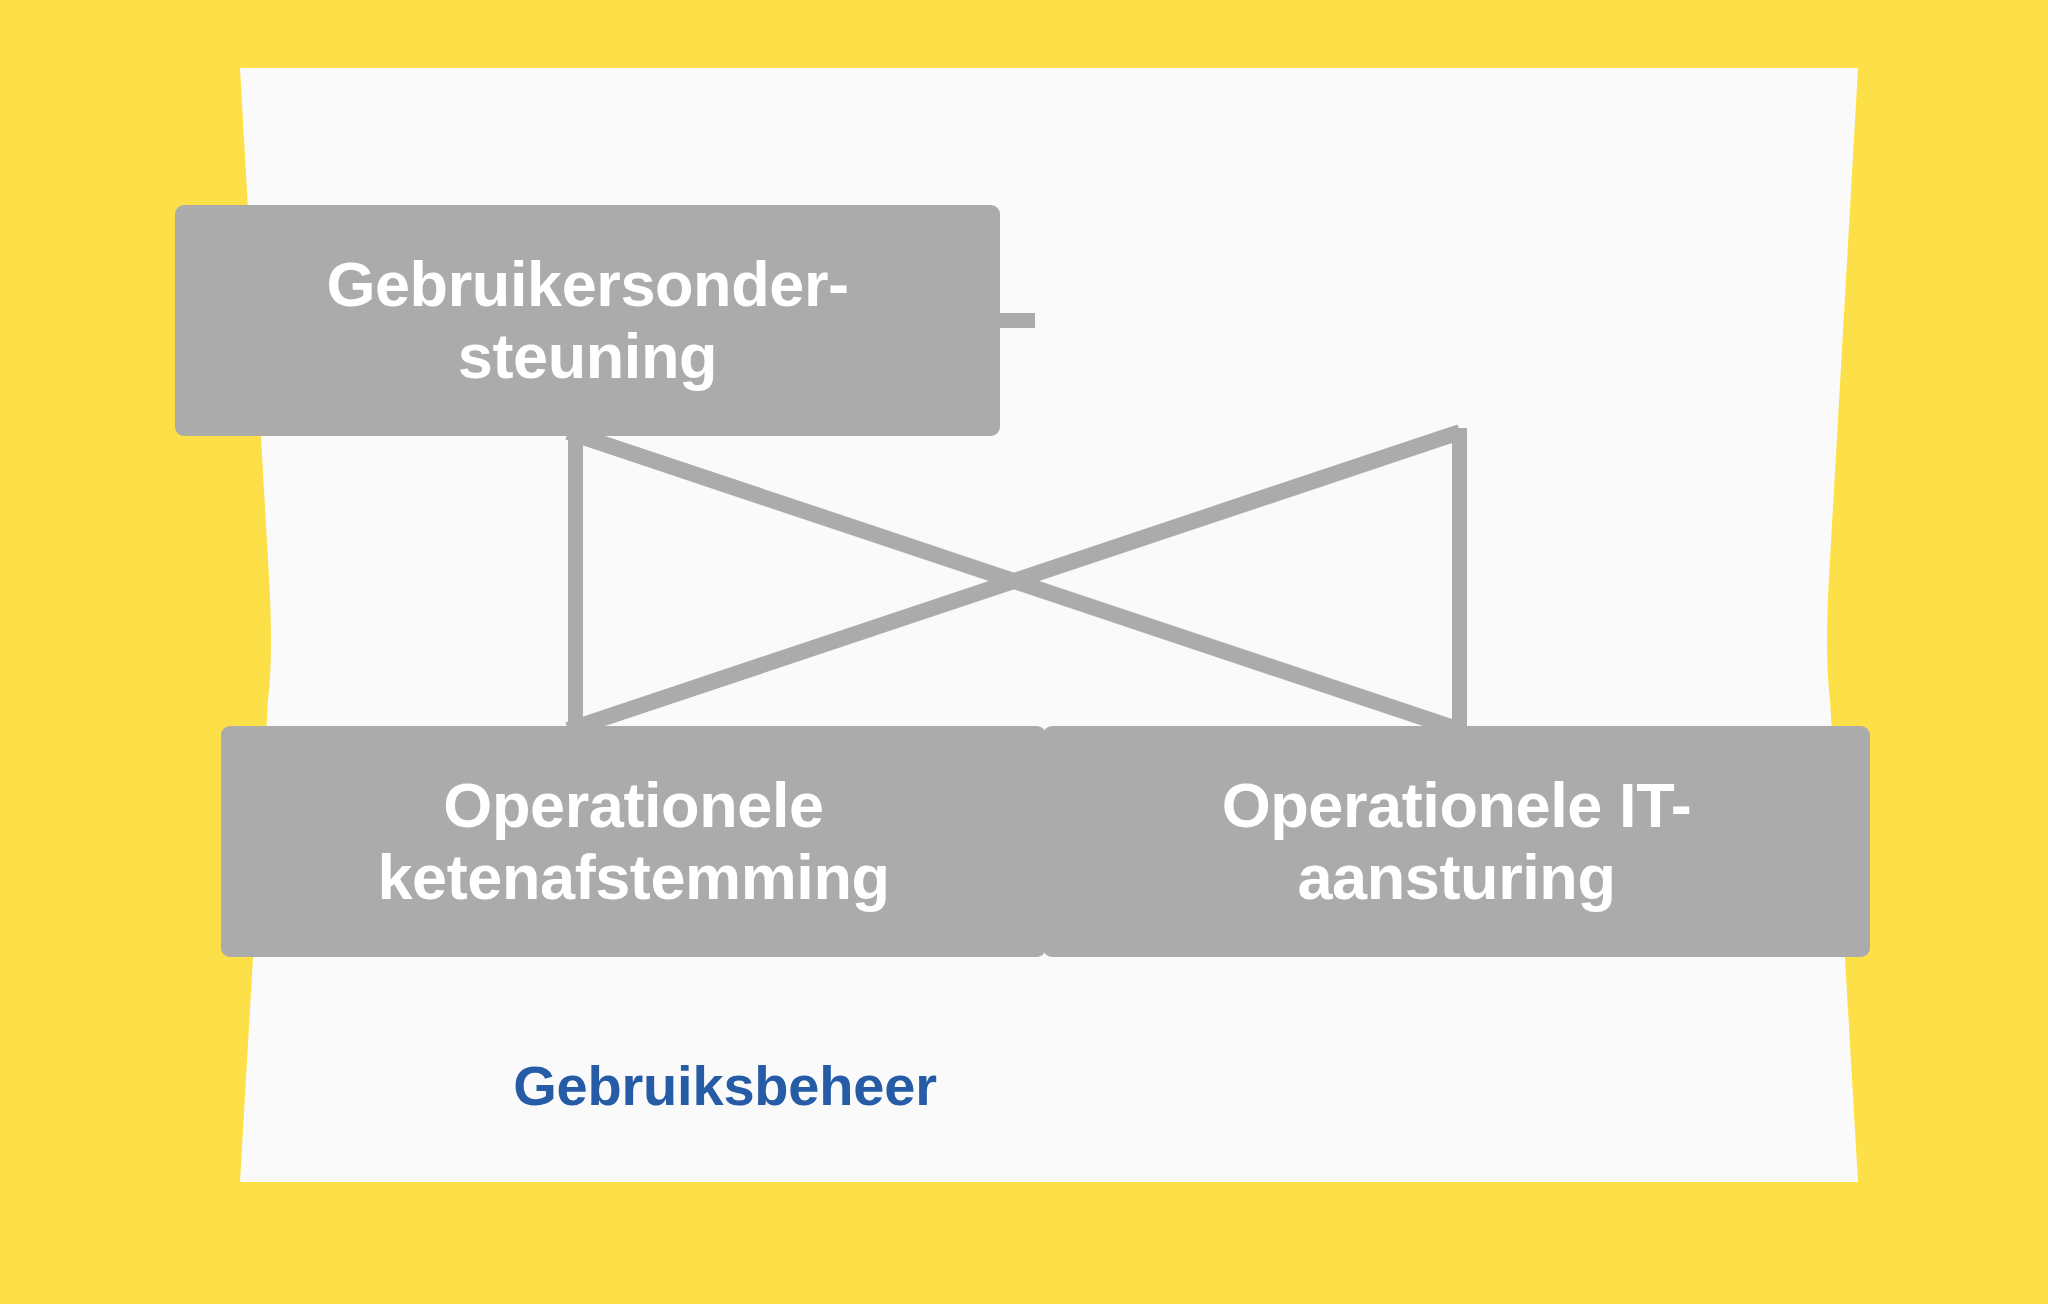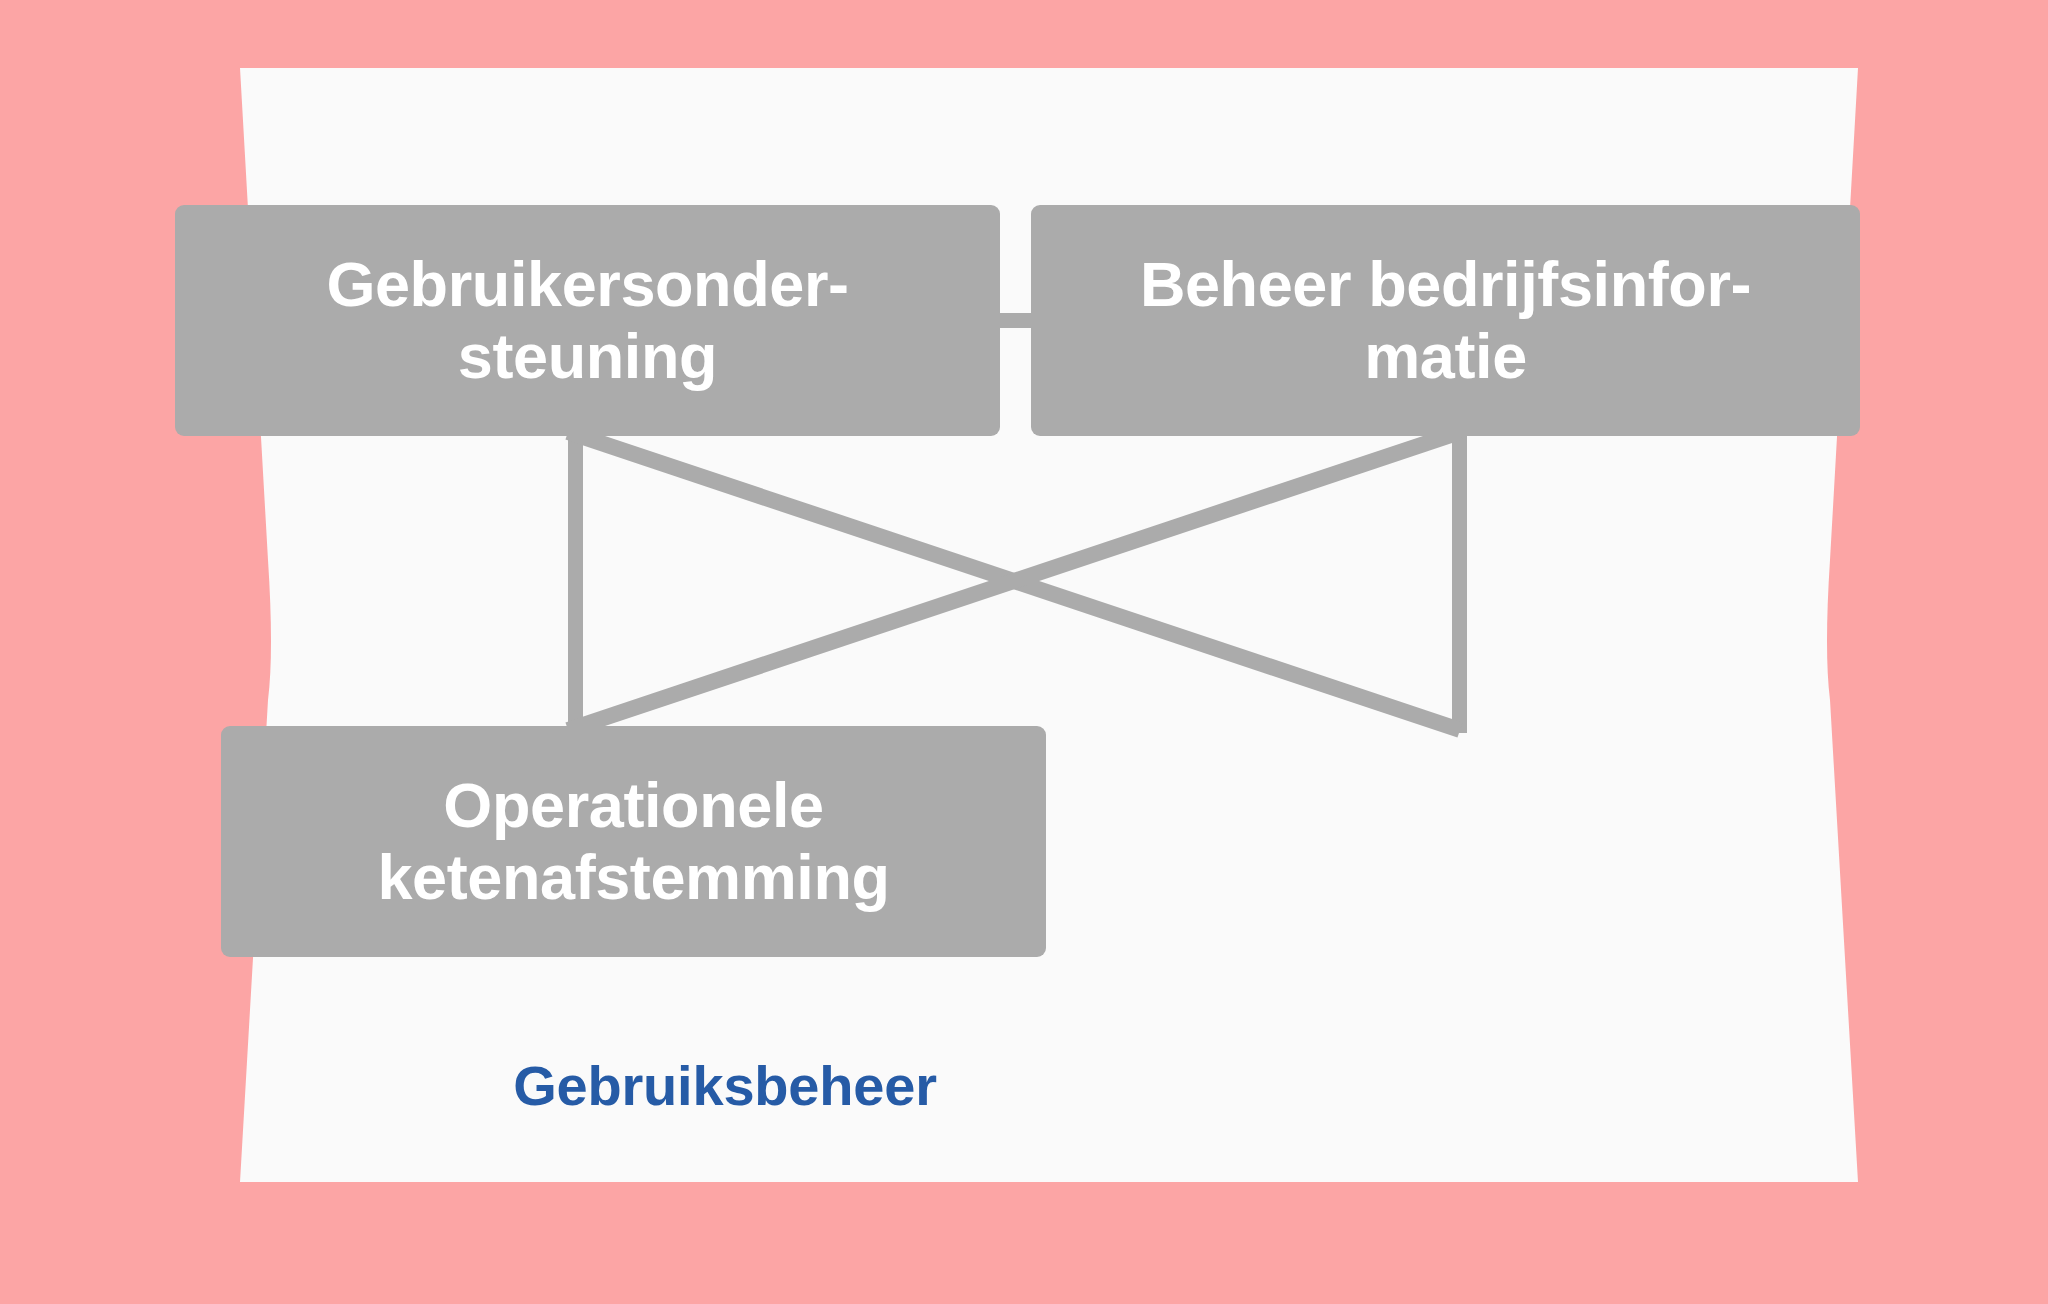--- a/index.html
+++ b/index.html
@@ -7,21 +7,21 @@
     padding: 0;
     background: #ffffff;
   }
   body {
     font-family: "Liberation Sans", "DejaVu Sans", sans-serif;
   }
   #canvas {
     position: relative;
     width: 2048px;
     height: 1304px;
-    background: #fca5a5;
+    background: #fde047;
     overflow: hidden;
   }
   #diagram-svg {
     position: absolute;
     left: 0;
     top: 0;
     width: 2048px;
     height: 1304px;
   }
   .node-box {
@@ -81,26 +81,26 @@
     <line x1="568" y1="432" x2="1460" y2="730" stroke="#ababab" stroke-width="16"></line>
 
     <line x1="1460" y1="432" x2="568" y2="730" stroke="#ababab" stroke-width="16"></line>
   </svg>
 
   <div class="node-box" id="box-top-left">
     <span class="node-label">Gebruikersonder-
 steuning</span>
   </div>
 
-  <div class="node-box" id="box-top-right">
-    <span class="node-label">Beheer bedrijfsinfor-
-matie</span>
-  </div>
 
   <div class="node-box" id="box-bottom-left">
     <span class="node-label">Operationele
 ketenafstemming</span>
   </div>
 
+  <div class="node-box" id="box-bottom-right">
+    <span class="node-label">Operationele IT-
+aansturing</span>
+  </div>
 
   <div id="caption">Gebruiksbeheer</div>
 
 </div>
 
 </body></html>

